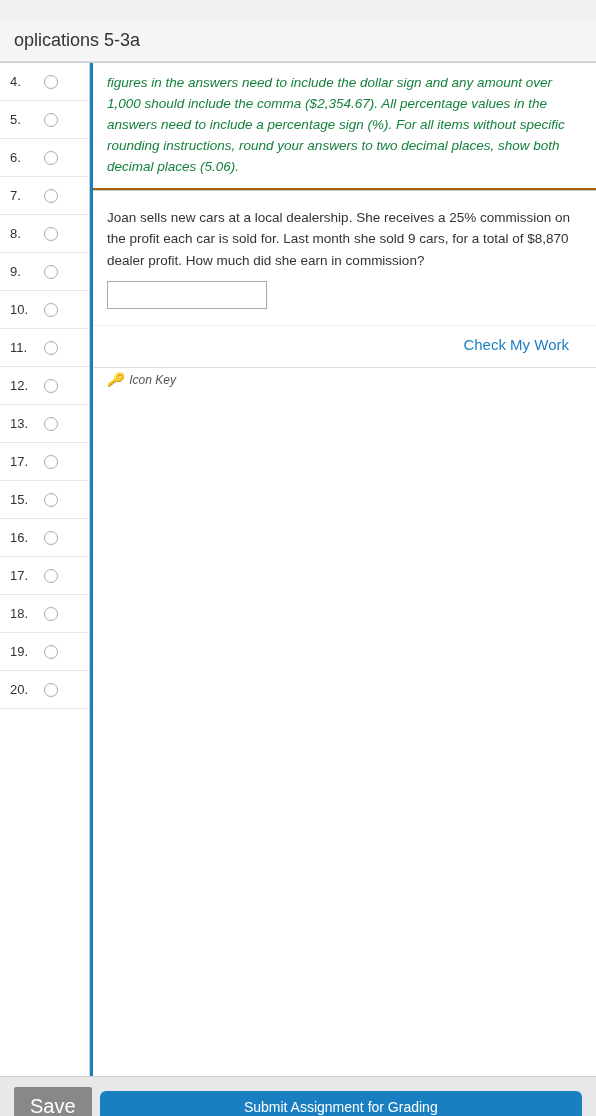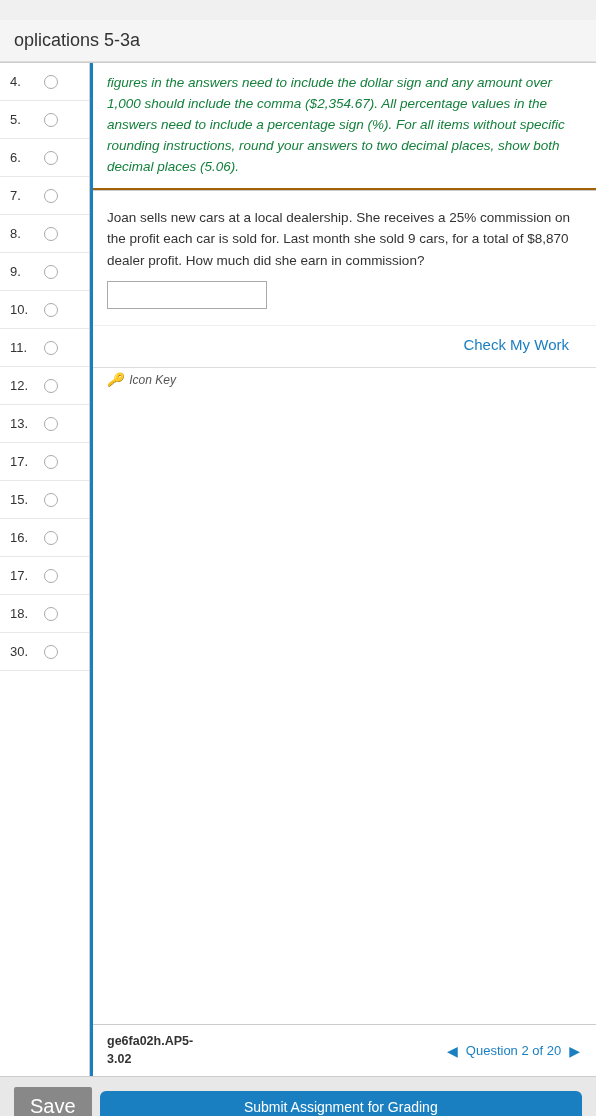--- a/index.html
+++ b/index.html
@@ -288,21 +288,25 @@
       </div>
       <div class="question-item">
         <span class="question-number">17.</span>
         <div class="radio-circle"></div>
       </div>
       <div class="question-item">
         <span class="question-number">18.</span>
         <div class="radio-circle"></div>
       </div>
       <div class="question-item">
-        <span class="question-number">30.</span>
+        <span class="question-number">19.</span>
+        <div class="radio-circle"></div>
+      </div>
+      <div class="question-item">
+        <span class="question-number">20.</span>
         <div class="radio-circle"></div>
       </div>
     </div>
 
     <div class="content-panel">
 
       <div class="instructions-block">
         <span>figures in the answers need to include the dollar sign and any amount over 1,000 should include the comma ($2,354.67). All percentage values in the answers need to include a percentage sign (%). For all items without specific rounding instructions, round your answers to two decimal places, show both decimal places (5.06).</span>
       </div>
 
@@ -323,30 +327,20 @@
         </button>
       </div>
 
       <div class="icon-key-row">
         <span class="key-icon">🔑</span>
         <span>Icon Key</span>
       </div>
 
       <div class="empty-rows"></div>
 
-      <div class="question-nav-bar">
-        <div class="question-code">
-          <span>ge6fa02h.AP5-<br>3.02</span>
-        </div>
-        <div class="question-nav-controls">
-          <button class="nav-arrow">◀</button>
-          <span>Question 2 of 20</span>
-          <button class="nav-arrow">▶</button>
-        </div>
-      </div>
 
     </div>
   </div>
 
   <div class="bottom-action-bar">
     <button class="save-btn">
       <span>Save</span>
     </button>
     <button class="submit-btn">
       <span>Submit Assignment for Grading</span>

